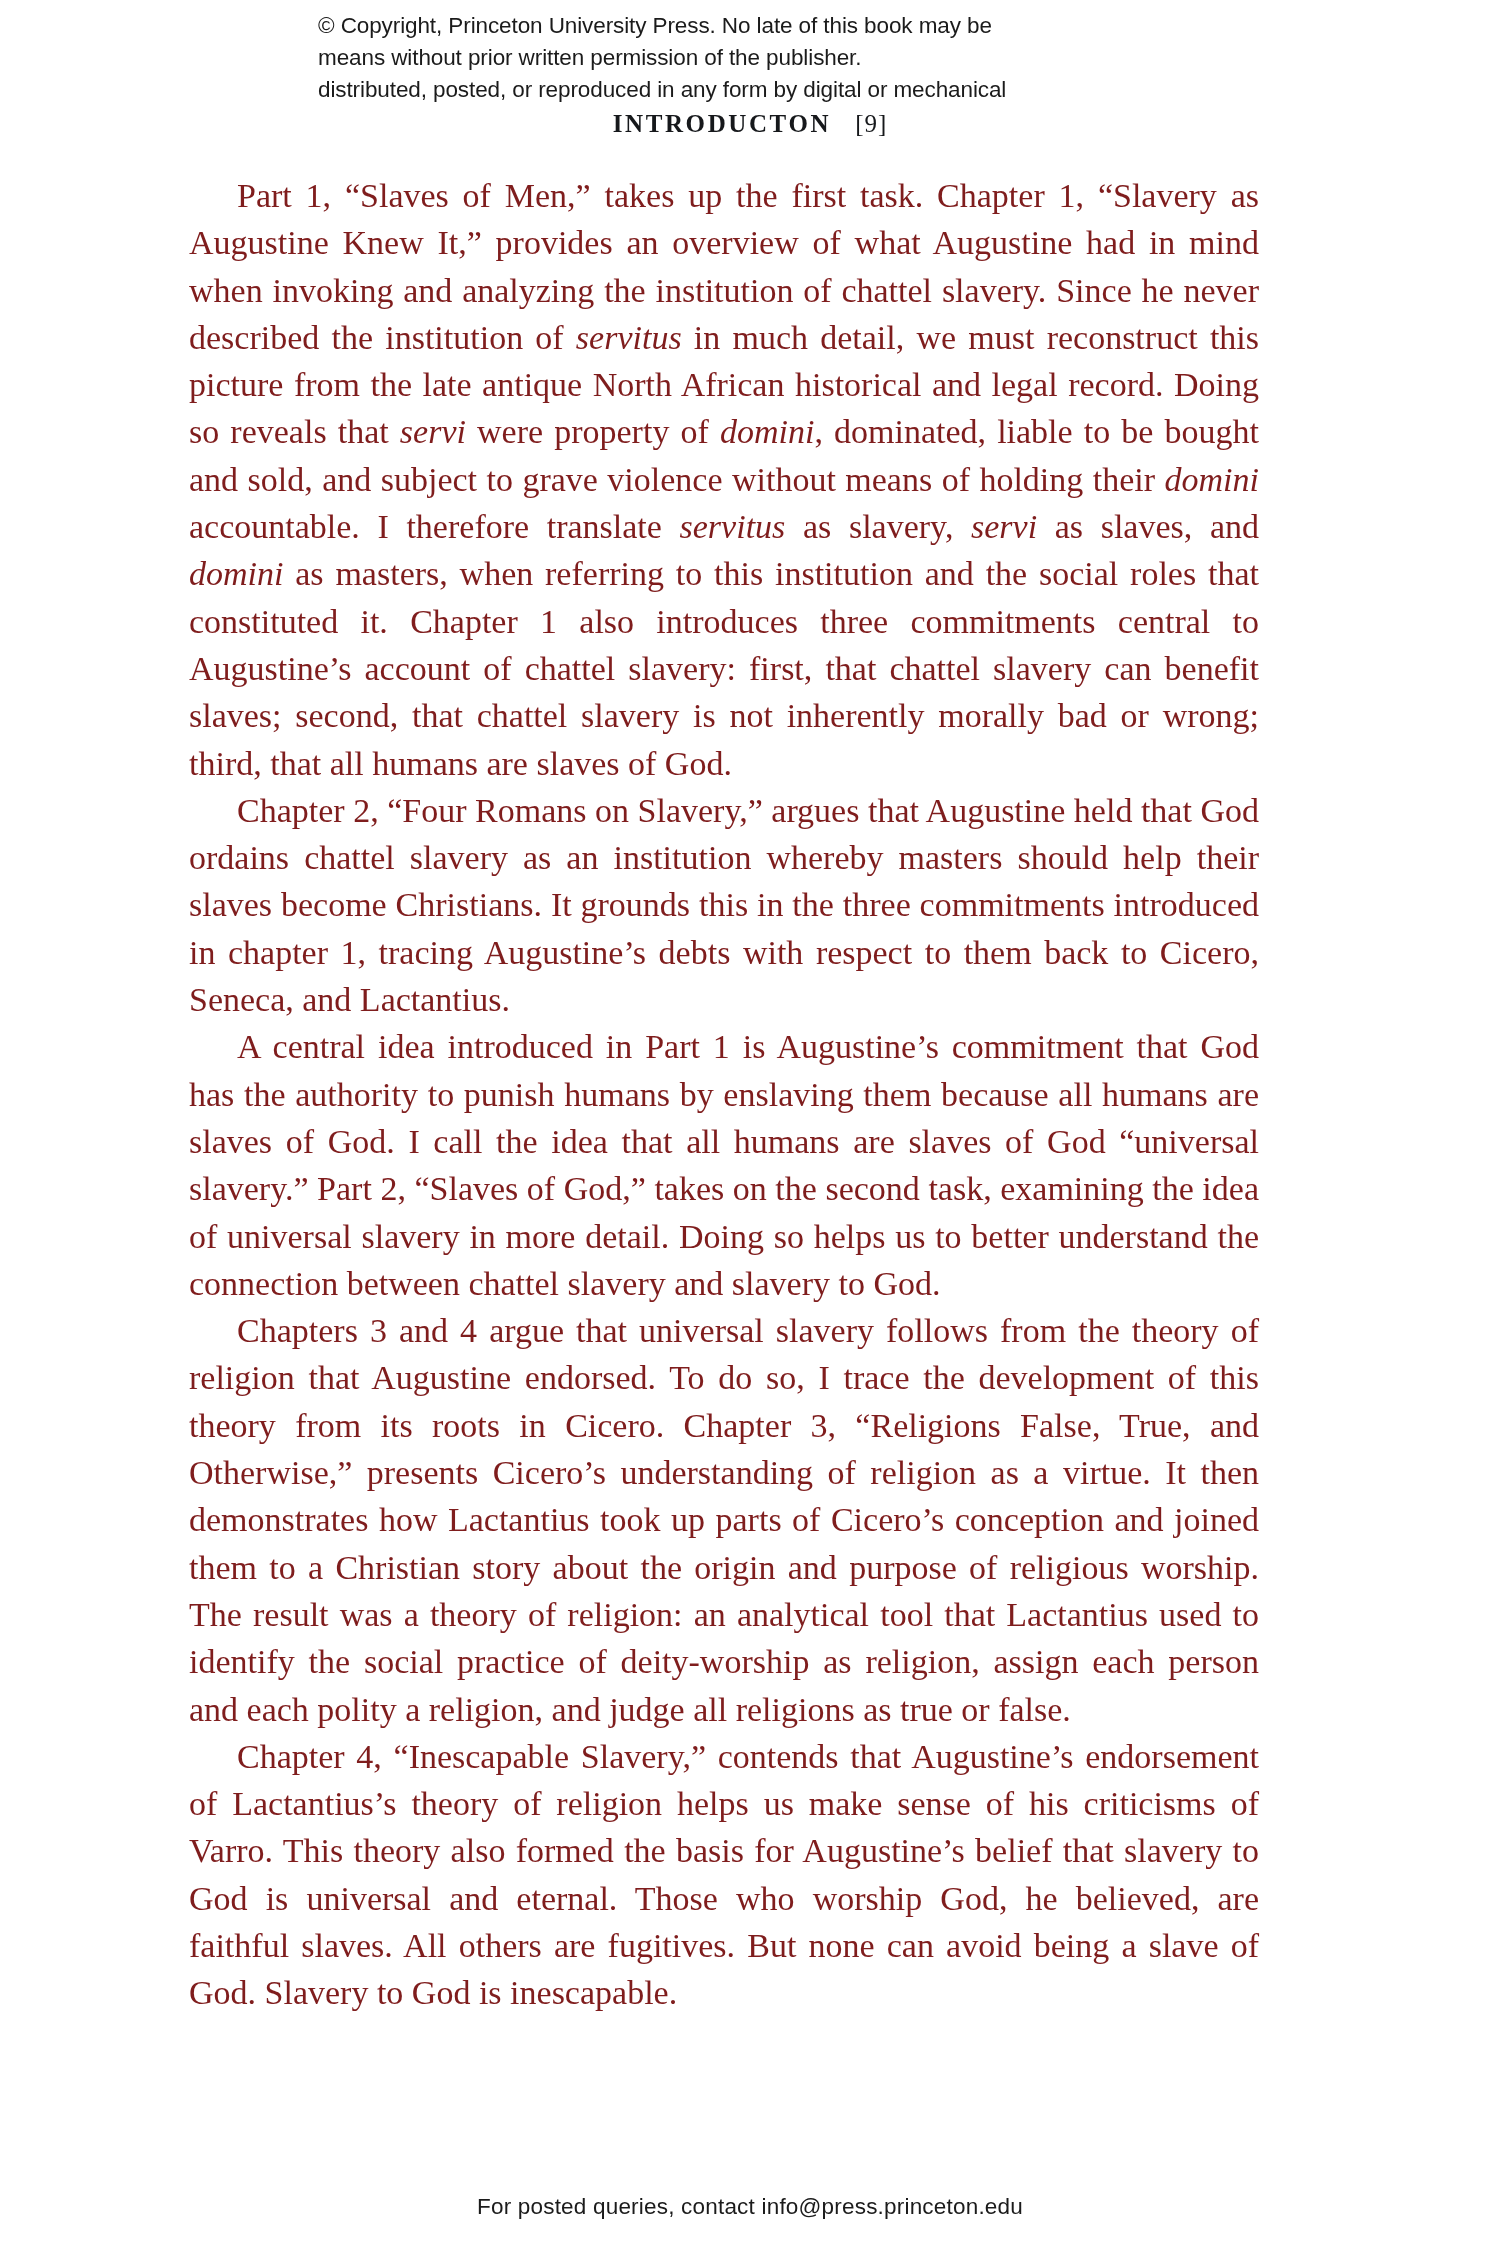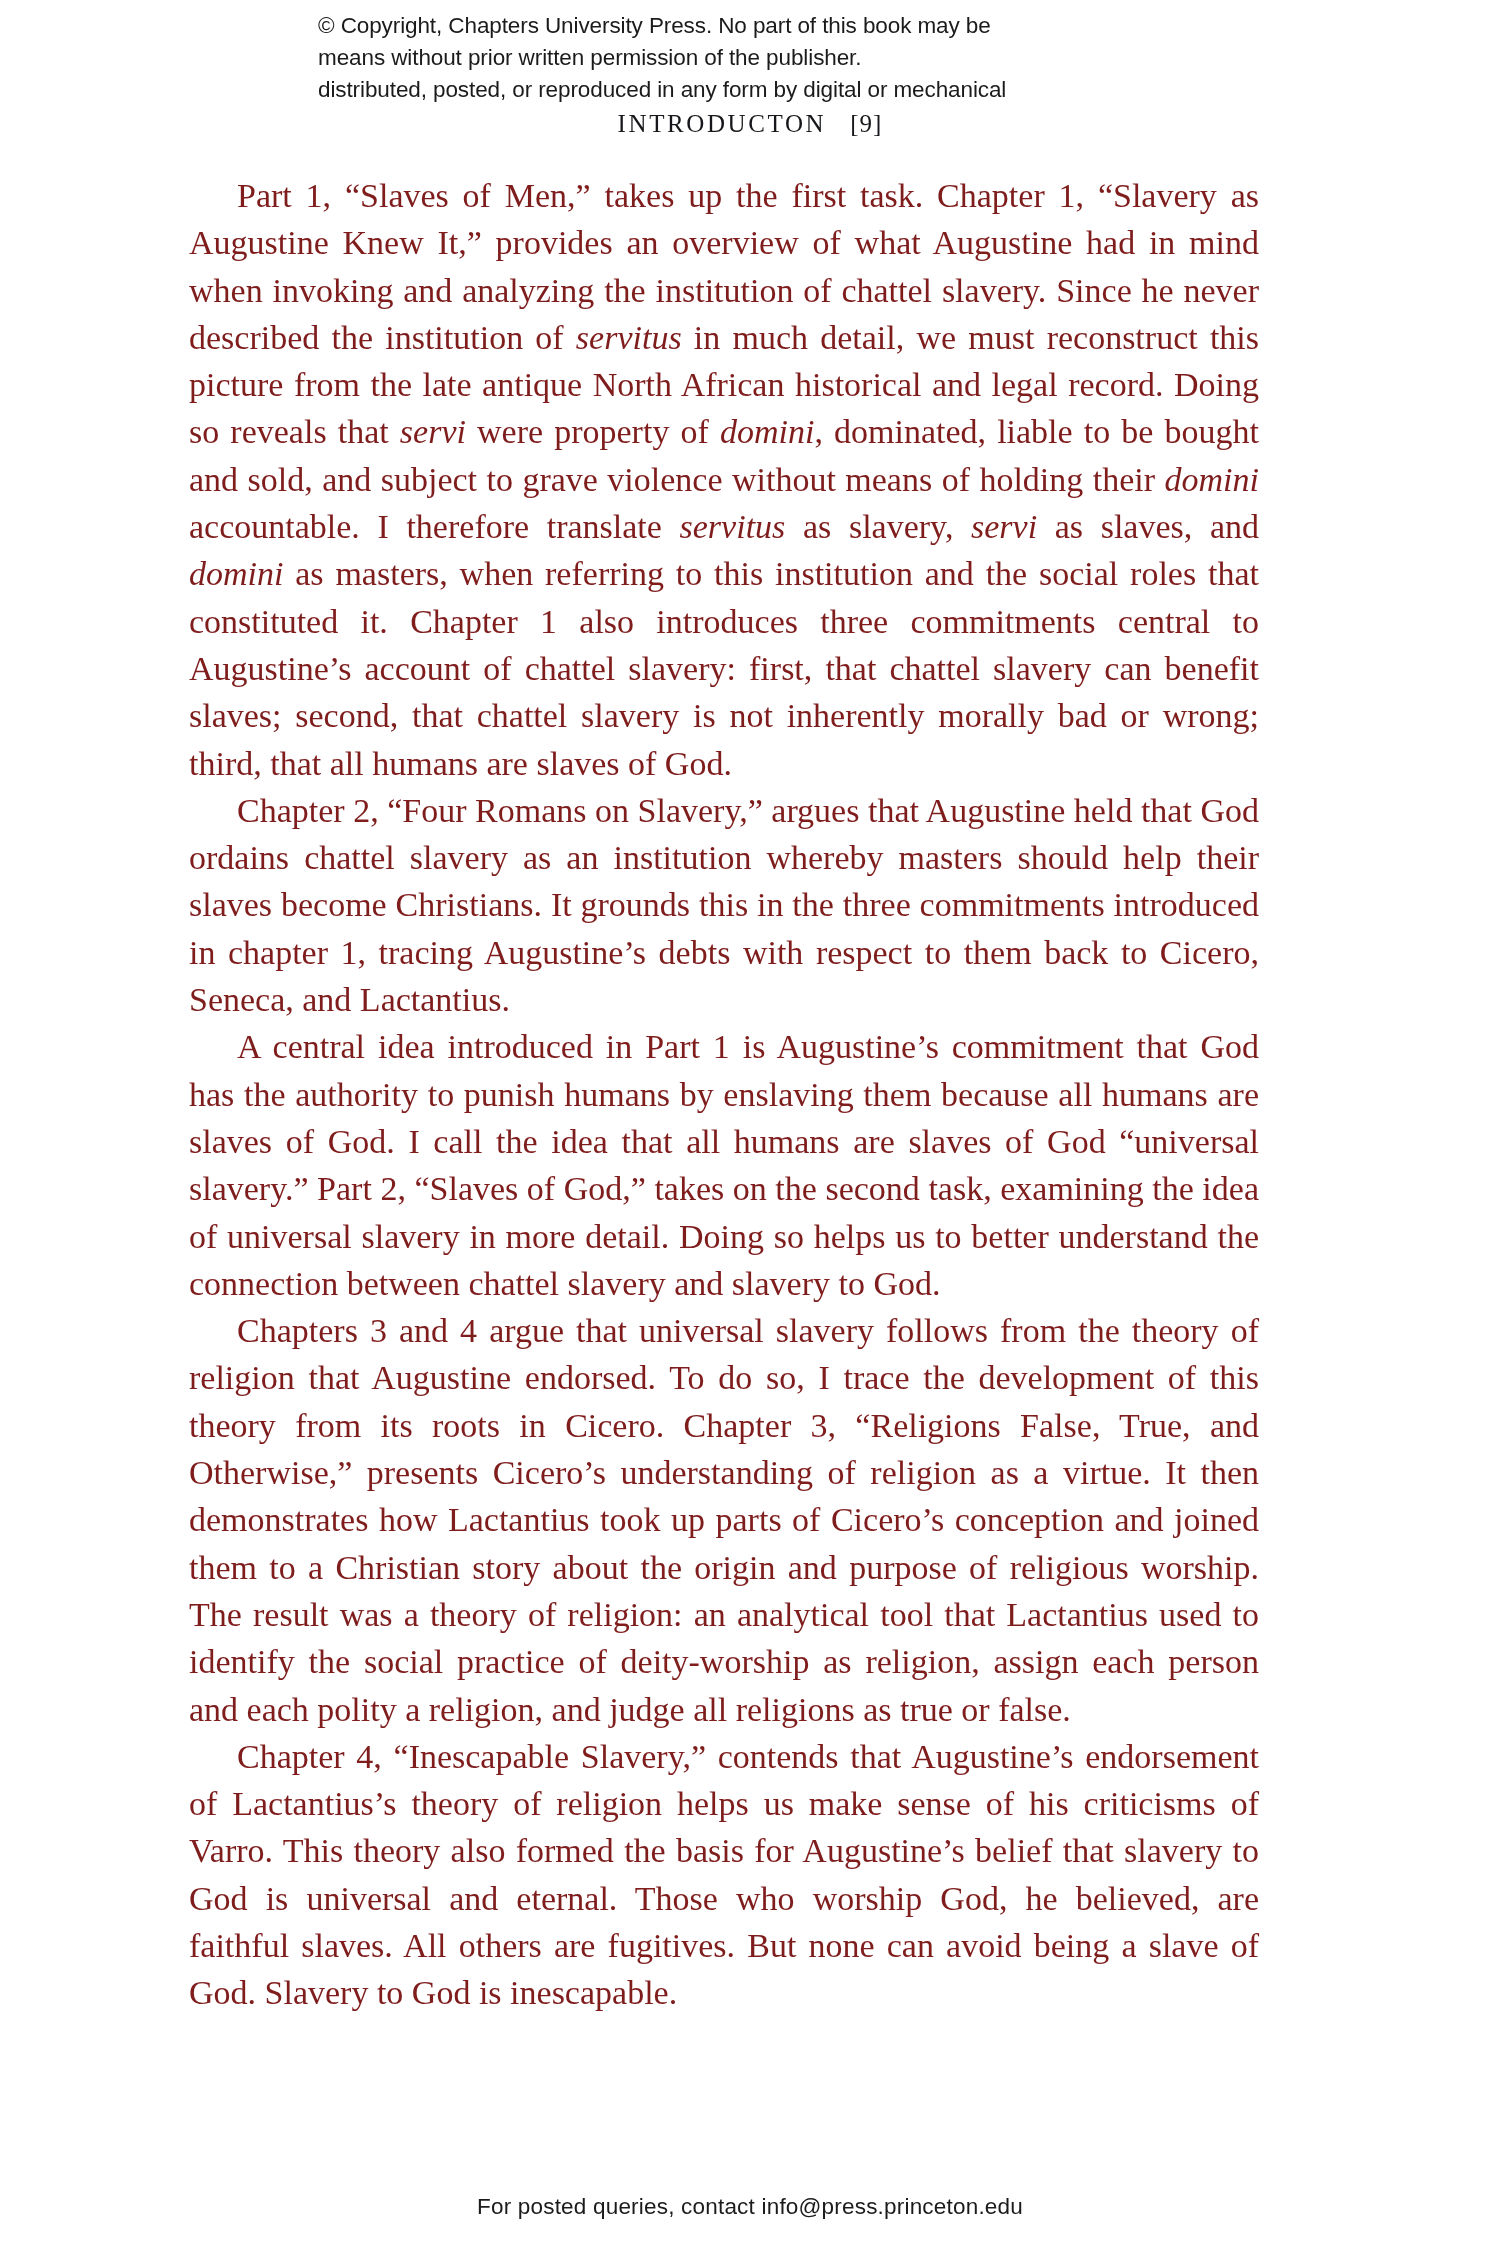--- a/index.html
+++ b/index.html
@@ -37,21 +37,21 @@
     position: absolute;
     left: 0;
     top: 110px;
     width: 1500px;
     text-align: center;
     font-size: 25px;
     letter-spacing: 2.6px;
     color: #16181b;
     font-variant: normal;
   }
-  .running-head .rh-title { display: inline; }
+  .running-head .rh-title { display: inline; font-weight: bold; }
   .running-head .rh-folio {
     display: inline;
     margin-left: 24px;
     letter-spacing: 1px;
   }
 
   
   .body-text {
     position: absolute;
     left: 189px;
@@ -85,21 +85,21 @@
     color: #1b1b1b;
     letter-spacing: 0.2px;
   }
 </style>
 </head>
 <body>
 
 <div class="page">
 
   <div class="watermark">
-    <span class="wm-line">© Copyright, Chapters University Press. No part of this book may be</span>
+    <span class="wm-line">© Copyright, Princeton University Press. No late of this book may be</span>
     <span class="wm-line">means without prior written permission of the publisher.</span>
     <span class="wm-line">distributed, posted, or reproduced in any form by digital or mechanical</span>
   </div>
 
   <div class="running-head">
     <span class="rh-title">INTRODUCTON</span><span class="rh-folio">[9]</span>
   </div>
 
   <div class="body-text">
 

